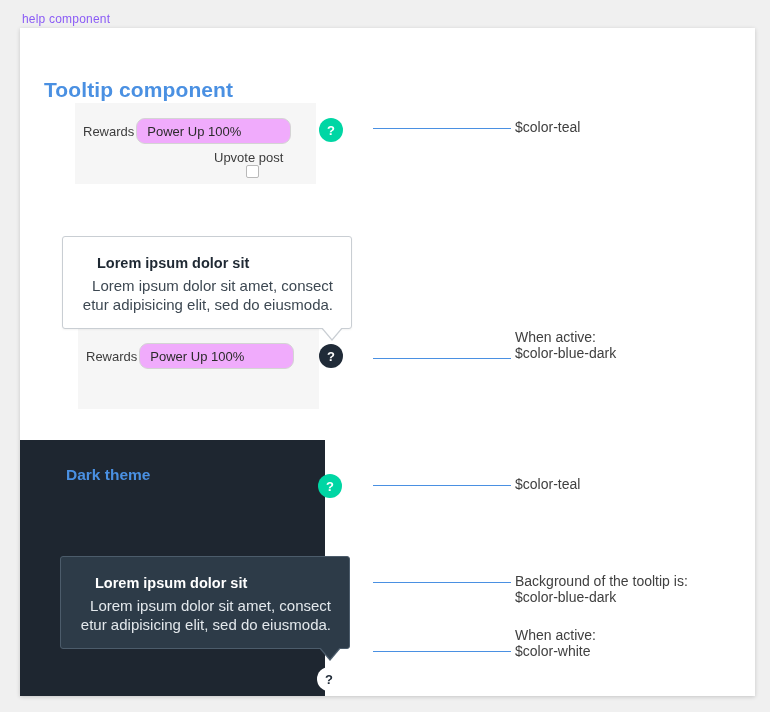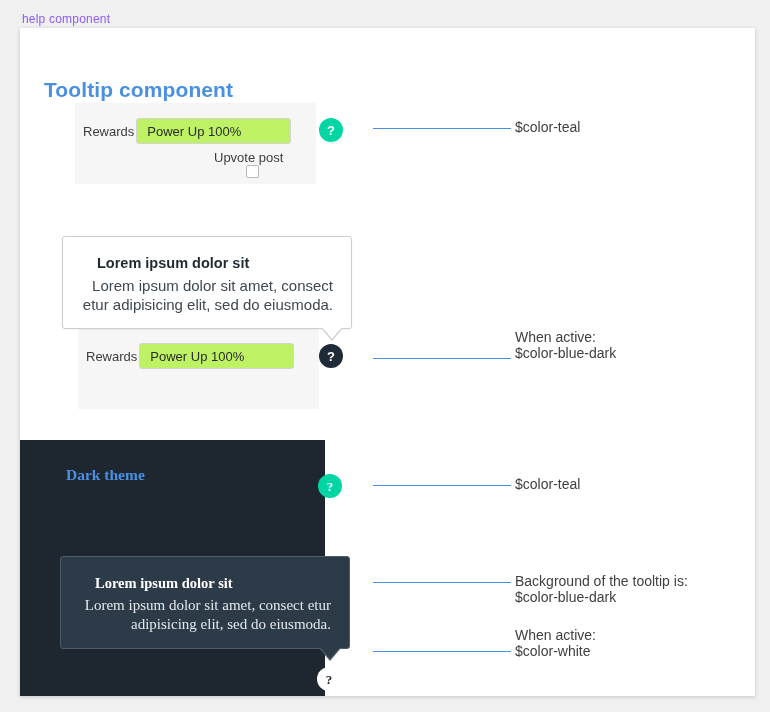--- a/index.html
+++ b/index.html
@@ -59,23 +59,23 @@
     align-items: center;
   }
   .field-label {
     font-size: 13px;
     color: #3c3c3c;
     text-align: right;
     margin-right: 2px;
   }
   .text-input {
     box-sizing: border-box;
-    background: #bef264;
+    background: #f0abfc;
     border: 1px solid #d4d4d4;
-    border-radius: 3px;
+    border-radius: 9px;
     font-size: 13px;
     color: #2b2b2b;
     padding: 0 10px;
     height: 26px;
     line-height: 24px;
     font-family: "Liberation Sans", sans-serif;
     outline: none;
   }
   .check-row {
     position: absolute;
@@ -218,21 +218,21 @@
 
   <div class="badge badge-dark" style="left:299px; top:316px;">?</div>
 
   <div class="tooltip tip-light" style="left:42px; top:208px; width:290px;">
     <p class="tooltip-title">Lorem ipsum dolor sit</p>
     <p class="tooltip-body">Lorem ipsum dolor sit amet, consect etur adipisicing elit, sed do eiusmoda.</p>
     <span class="tip-arrow-out" style="left:258px; bottom:-13px;"></span>
     <span class="tip-arrow-in" style="left:258px; bottom:-11px;"></span>
   </div>
 
-  <div class="dark-band" style="left:0px; top:412px; width:305px; height:256px;font-family:Liberation Serif, serif;">
+  <div class="dark-band" style="left:0px; top:412px; width:305px; height:256px;">
 
     <div class="dark-title" style="left:46px; top:26px;">Dark theme</div>
 
     <div class="badge badge-teal" style="left:298px; top:34px;">?</div>
 
     <div class="tooltip tip-dark" style="left:40px; top:116px; width:290px;">
       <p class="tooltip-title">Lorem ipsum dolor sit</p>
       <p class="tooltip-body">Lorem ipsum dolor sit amet, consect etur adipisicing elit, sed do eiusmoda.</p>
       <span class="tip-arrow-out" style="left:258px; bottom:-13px;"></span>
       <span class="tip-arrow-in" style="left:258px; bottom:-11px;"></span>

